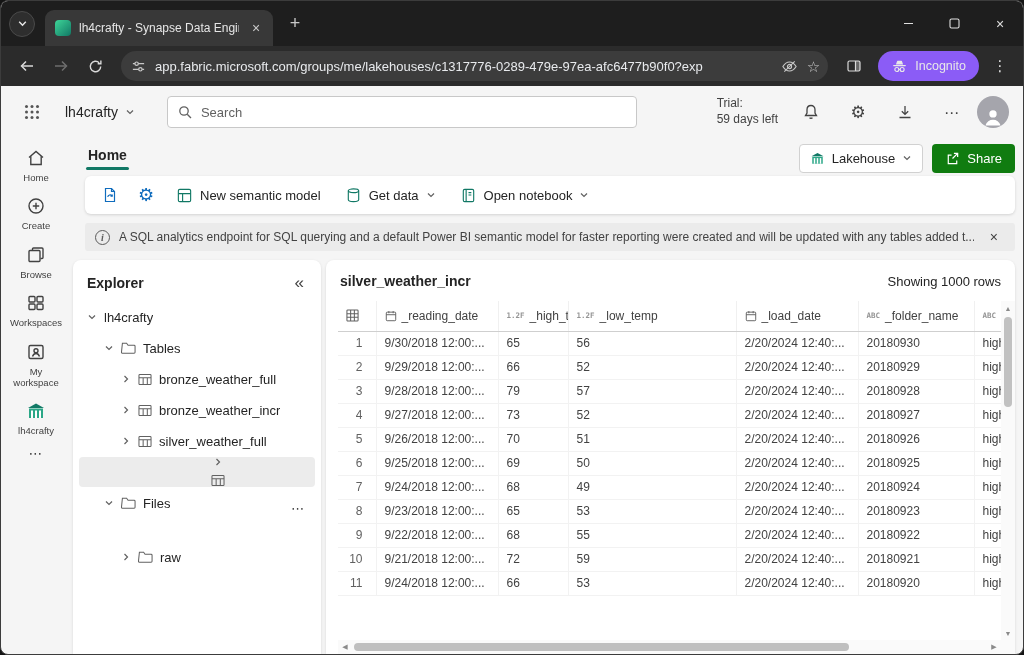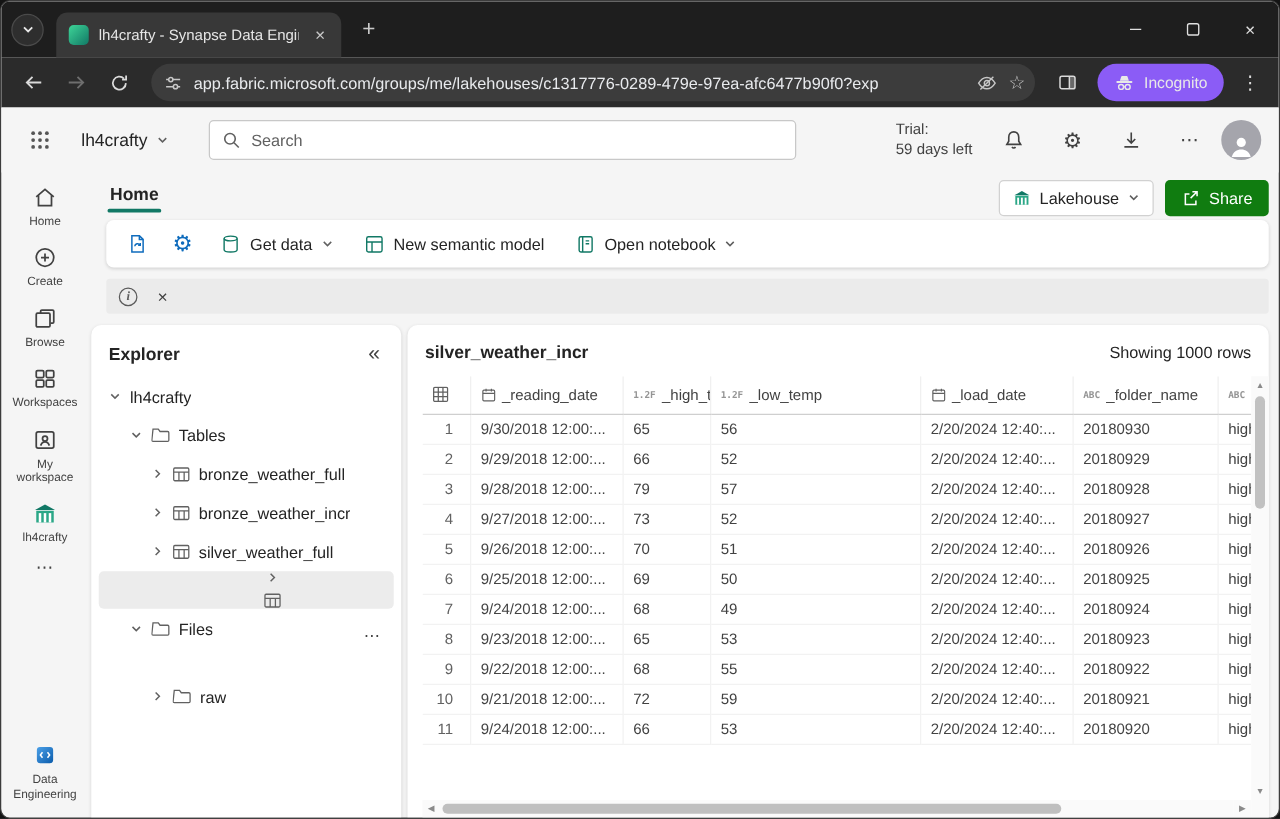--- a/index.html
+++ b/index.html
@@ -333,35 +333,20 @@
               <rect x="9" y="9.5" width="2" height="7.5" fill="#fff"></rect>
               <rect x="13" y="9.5" width="2" height="7.5" fill="#fff"></rect>
             </svg>
           </span>
           <span class="rlabel">lh4crafty</span>
         </div>
         <div class="rail-item dots-only">
           <span style="display: flex;">
             <span style="font-size:14px;letter-spacing:1px;line-height:1;">⋯</span>
           </span>
-        </div>
-        <div class="rail-item bottom">
-          <span style="display: flex;">
-            <svg width="20" height="20" viewBox="0 0 20 20">
-              <defs>
-                <linearGradient id="degrad" x1="0" y1="0" x2="1" y2="1">
-                  <stop offset="0" stop-color="#4BA0E8"></stop>
-                  <stop offset="1" stop-color="#0B5CAB"></stop>
-                </linearGradient>
-              </defs>
-              <rect x="3.5" y="3.5" width="13" height="13" rx="2.5" fill="url(#degrad)"></rect>
-              <path d="M8 7.8 L6.3 10 L8 12.2 M12 7.8 L13.7 10 L12 12.2" stroke="#fff" stroke-width="1.2" fill="none"></path>
-            </svg>
-          </span>
-          <span class="rlabel">Data Engineering</span>
         </div>
       </div>
 
     <div class="main">
       <div class="ribbon-row">
         <div class="home-tab">Home</div>
         <div class="ribbon-right">
           <div class="lakehouse-btn">
             <svg width="15" height="15" viewBox="0 0 20 20">
                 <path d="M10 2.5 L18 7 H2 Z" fill="#117865"></path>
@@ -392,49 +377,50 @@
               <path d="M10.5 2.5 V5.5 H13.5"></path>
               <path d="M6.8 11 a2.3 2.3 0 0 1 4.2 -1"></path>
               <path d="M11.2 8.4 v1.7 h-1.7"></path>
             </svg>
         </div>
         <div class="tb-iconbtn">
           <span class="blue-gear">⚙</span>
         </div>
         <div class="tb-item">
           <svg width="17" height="17" viewBox="0 0 18 18" fill="none" stroke="#117865" stroke-width="1.2">
+              <rect x="2.5" y="2.5" width="13" height="13" rx="1.5"></rect>
+              <path d="M2.5 7 H15.5 M7 7 V15.5"></path>
+            </svg>
+          <span>New semantic model</span>
+        </div>
+        <div class="tb-item">
+          <svg width="17" height="17" viewBox="0 0 18 18" fill="none" stroke="#117865" stroke-width="1.2">
               <ellipse cx="9" cy="4" rx="5.5" ry="2"></ellipse>
               <path d="M3.5 4 V13.5 c0 1.1 2.5 2 5.5 2 s5.5 -.9 5.5 -2 V4"></path>
             </svg>
           <span>Get data</span>
           <svg class="chev" width="10" height="10" viewBox="0 0 10 10">
               <path d="M2 3.5 L5 6.5 L8 3.5" fill="none" stroke="#616161" stroke-width="1.2"></path>
             </svg>
-        </div>
-        <div class="tb-item">
-          <svg width="17" height="17" viewBox="0 0 18 18" fill="none" stroke="#117865" stroke-width="1.2">
-              <rect x="2.5" y="2.5" width="13" height="13" rx="1.5"></rect>
-              <path d="M2.5 7 H15.5 M7 7 V15.5"></path>
-            </svg>
-          <span>New semantic model</span>
         </div>
         <div class="tb-item">
           <svg width="17" height="17" viewBox="0 0 18 18" fill="none" stroke="#117865" stroke-width="1.2">
               <rect x="3.5" y="2.5" width="11" height="13" rx="1.5"></rect>
               <path d="M6.5 2.5 V15.5 M9 6 H12 M9 8.5 H12"></path>
             </svg>
           <span>Open notebook</span>
           <svg class="chev" width="10" height="10" viewBox="0 0 10 10">
               <path d="M2 3.5 L5 6.5 L8 3.5" fill="none" stroke="#616161" stroke-width="1.2"></path>
             </svg>
         </div>
       </div>
 
       <div class="info-bar">
         <span class="info-circle">i</span>
+        <span class="info-text">A SQL analytics endpoint for SQL querying and a default Power BI semantic model for faster reporting were created and will be updated with any tables added t...</span>
         <span class="info-close">×</span>
       </div>
 
       <div class="content">
         <div class="explorer-card">
           <div class="explorer-head">
             <span class="explorer-title">Explorer</span>
             <span class="collapse-btn">«</span>
           </div>
           <div class="tree" id="tree">

